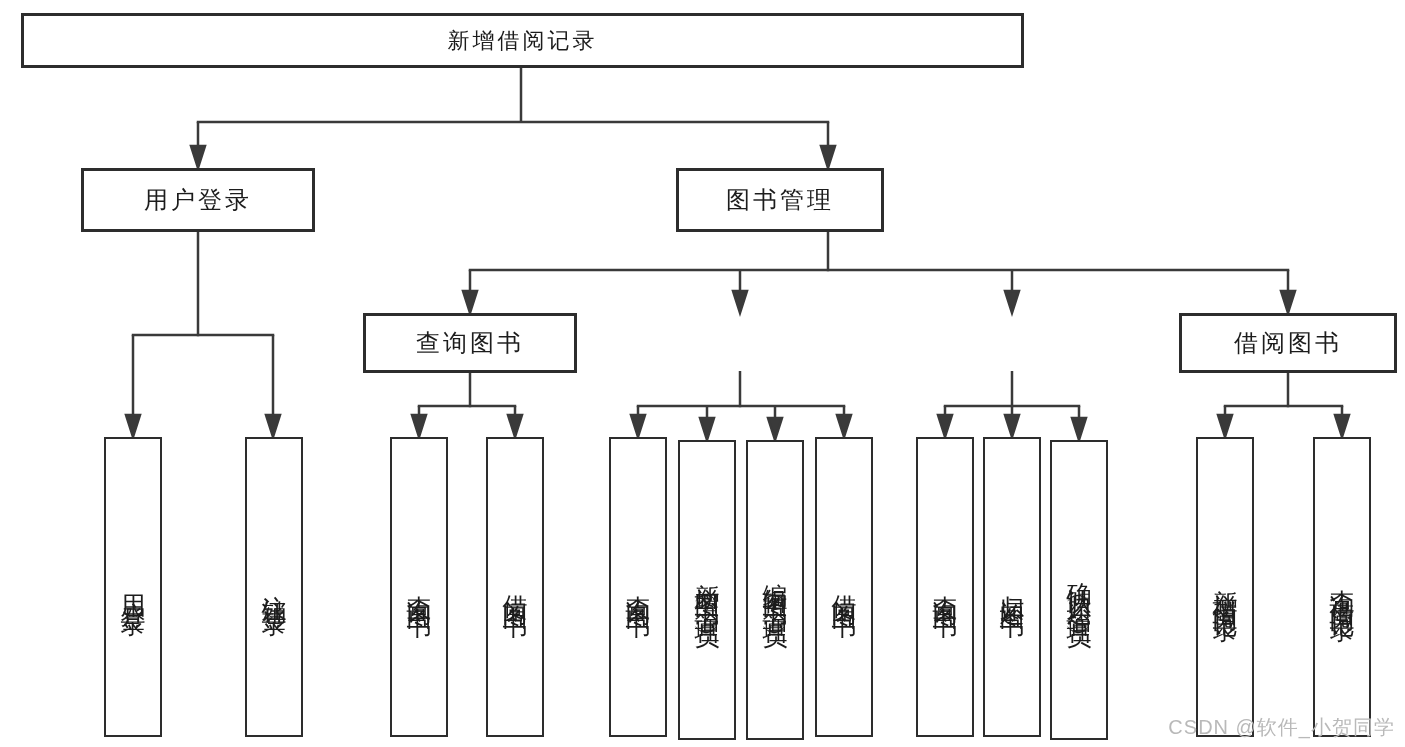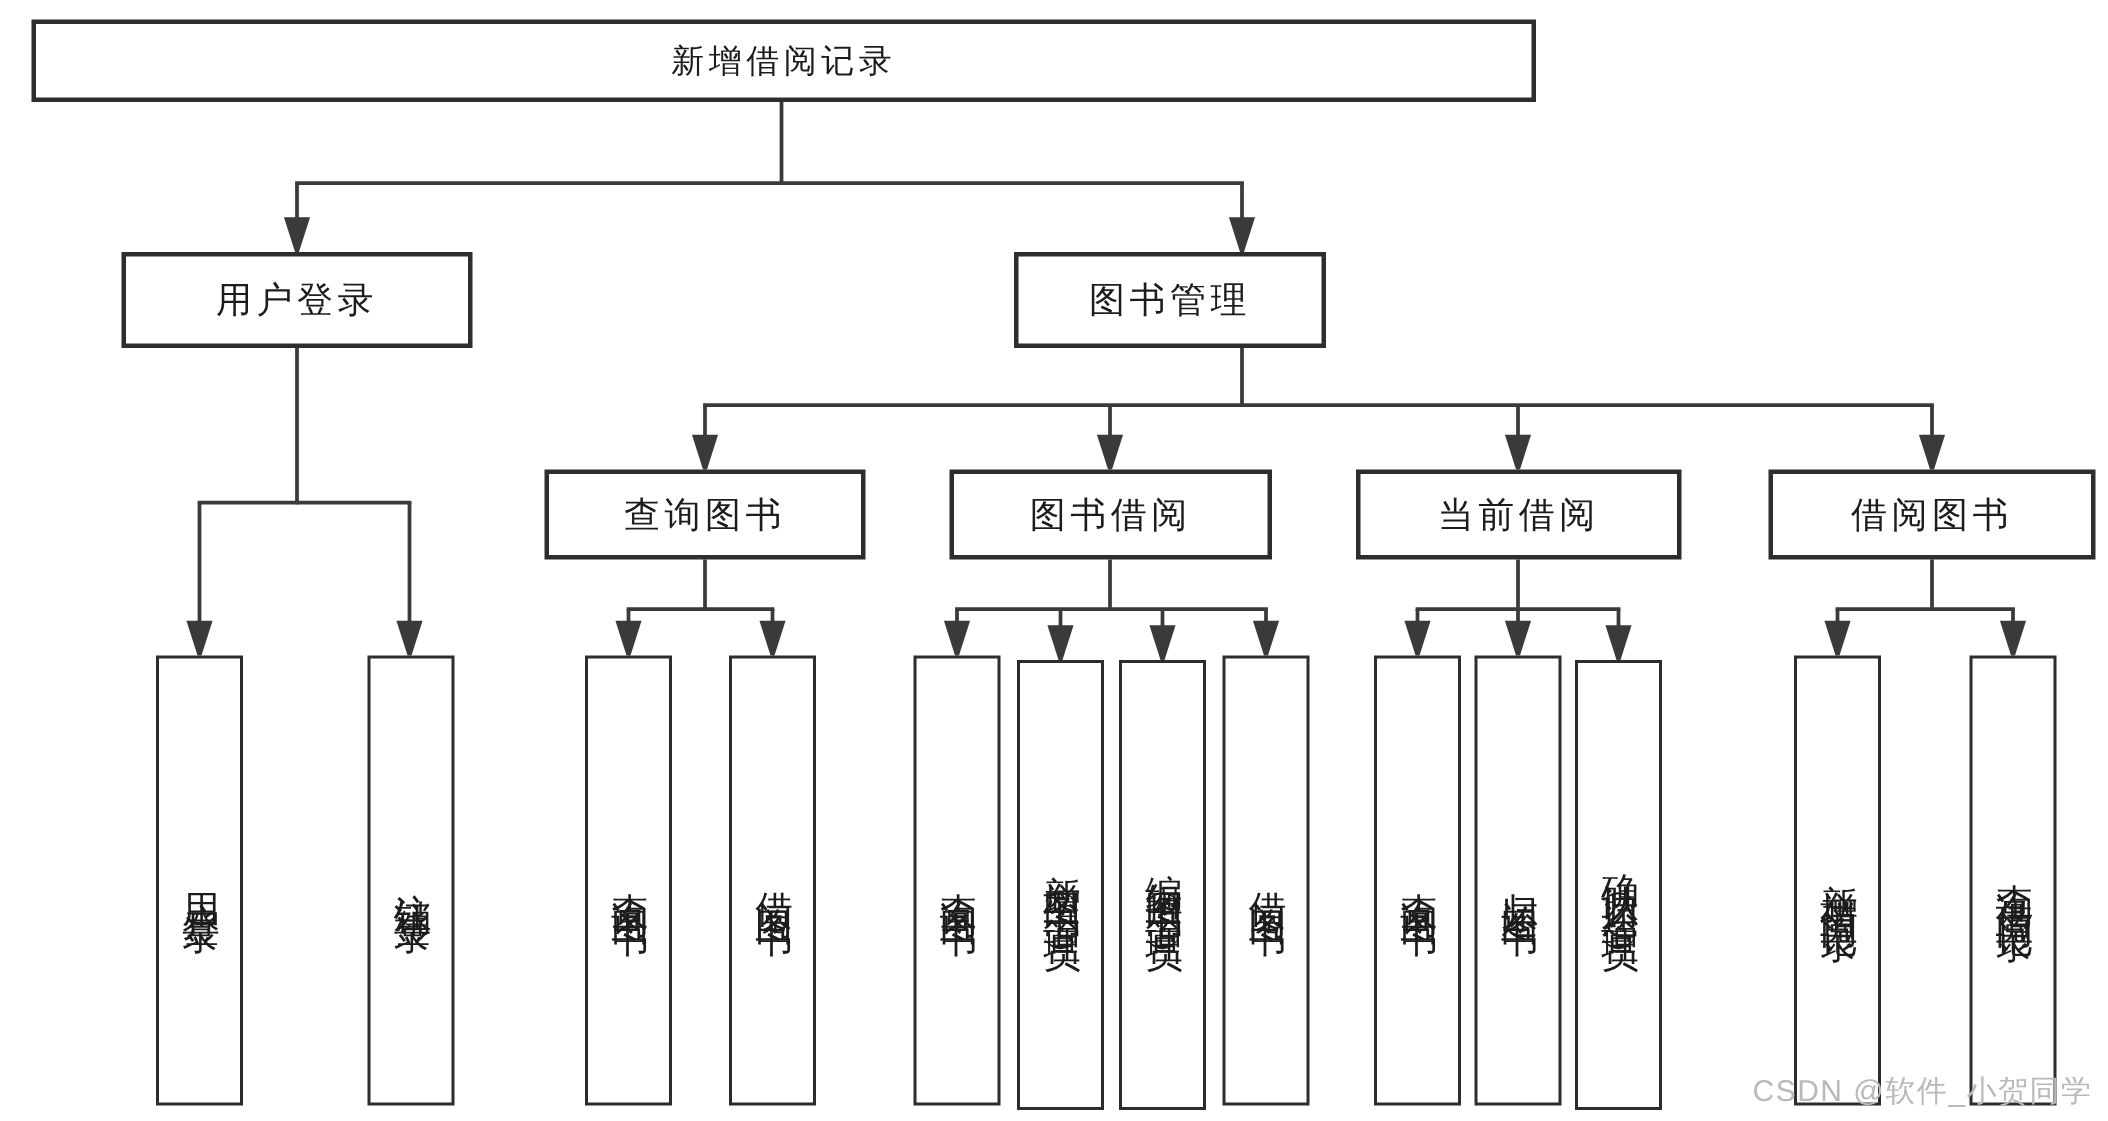--- a/index.html
+++ b/index.html
@@ -114,26 +114,20 @@
   <div class="node" style="left:81px;top:168px;width:234px;height:64px">
     <span>用户登录</span>
   </div>
   <div class="node" style="left:676px;top:168px;width:208px;height:64px">
     <span>图书管理</span>
   </div>
 
   <div class="node" style="left:363px;top:313px;width:214px;height:60px">
     <span>查询图书</span>
   </div>
-  <div class="node" style="left:633px;top:313px;width:215px;height:60px">
-    <span>图书借阅</span>
-  </div>
-  <div class="node" style="left:904px;top:313px;width:217px;height:60px">
-    <span>当前借阅</span>
-  </div>
   <div class="node" style="left:1179px;top:313px;width:218px;height:60px">
     <span>借阅图书</span>
   </div>
 
   <div class="node leaf" style="left:104px;top:437px;width:58px;height:300px">
     <span class="vtext">用户登录</span>
   </div>
   <div class="node leaf" style="left:245px;top:437px;width:58px;height:300px">
     <span class="vtext">注销登录</span>
   </div>

